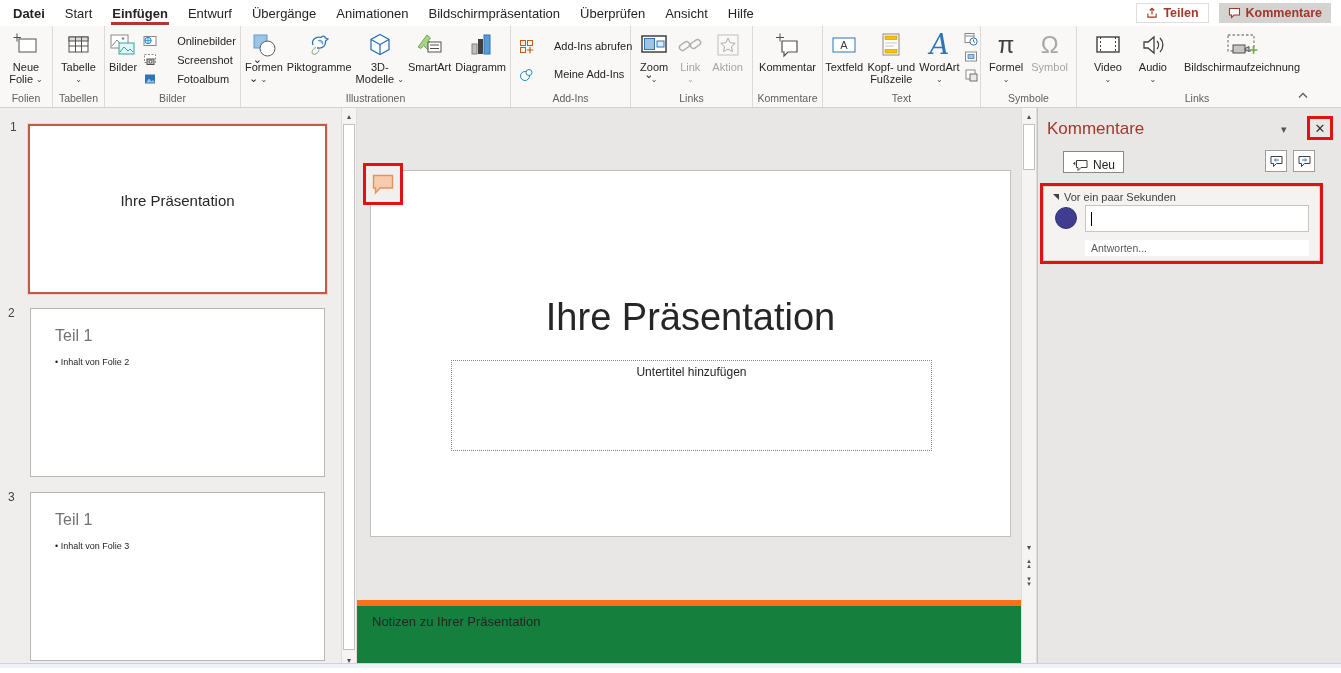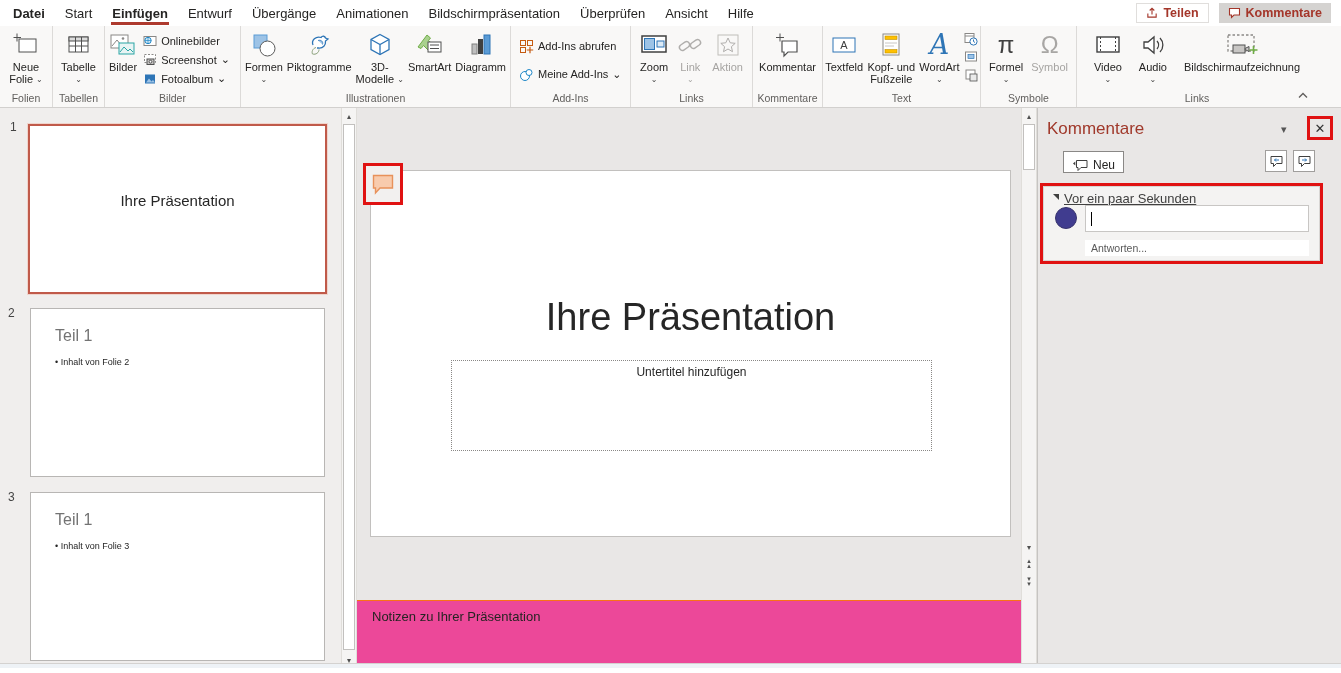--- a/index.html
+++ b/index.html
@@ -21,21 +21,21 @@
   .ribbon { position:absolute; left:0; top:26px; width:100%; height:82px; background:#f9f8f7; border-bottom:1px solid #d2d0ce; display:flex; }
   .rgroup { position:relative; border-right:1px solid #dcdad8; display:flex; flex-direction:column; }
   .rgroup-content { flex:1; display:flex; align-items:flex-start; justify-content:space-evenly; padding-top:2px; }
   .rgroup-label { height:15px; font-size:10.5px; color:#605e5c; text-align:center; line-height:13px; }
   .rbtn { display:flex; flex-direction:column; align-items:center; padding-top:1px; }
   .ricon { height:32px; display:flex; align-items:center; justify-content:center; }
   .rlabel { font-size:11px; line-height:12px; color:#252423; text-align:center; white-space:nowrap; }
   .rlabel .caret { font-size:8px; color:#444; vertical-align:1px; }
   .caret-only { font-size:8px; color:#444; line-height:10px; }
   .rbtn.disabled .rlabel, .rbtn.disabled .caret-only { color:#a6a4a2; }
-  .rsmall { display:flex; align-items:center; gap:4px; font-size:11px; height:19px; white-space:nowrap; cursor:default; }
+  .rsmall { display:flex; align-items:center; gap:20px; font-size:11px; height:19px; white-space:nowrap; cursor:default; }
   .stackcol { display:flex; flex-direction:column; justify-content:flex-start; padding-top:3px; }
   .bigglyph { font-size:24px; color:#404040; line-height:26px; }
   .bigglyph.gray { color:#a8a6a4; }
   .wordart-a { font-family:"DejaVu Serif", serif; font-style:italic; font-size:27px; color:#2e75b6; line-height:28px; }
   .collapse-chevron { position:absolute; right:8px; bottom:4px; }
 
   
   .content { position:absolute; left:0; top:108px; width:1341px; height:560px; background:#e9e7e6; }
   .statusbar { position:absolute; left:0; bottom:0; width:100%; height:5px; background:#eef2f6; border-top:1px solid #d4d2d0; }
 
@@ -56,37 +56,37 @@
   .sthumb { position:absolute; left:1px; width:12px; background:#fff; border:1px solid #c2c0be; }
   .dbl { display:flex; flex-direction:column; line-height:5px; font-size:7px; }
 
   
   .editor { position:absolute; left:357px; top:0; width:664px; height:560px; background:#e9e7e6; }
   .canvas { position:absolute; left:13px; top:62px; width:641px; height:367px; background:#fff; border:1px solid #c2c0be; }
   .canvas-title { position:absolute; left:0; right:0; top:125px; text-align:center; font-size:38px; color:#262626; cursor:text; }
   .subtitle-box { position:absolute; left:80px; top:189px; width:481px; height:91px; border:1px dotted #8a8886; }
   .subtitle-text { position:absolute; left:0; right:0; top:4px; text-align:center; font-size:12px; color:#262626; cursor:text; }
   .comment-marker-box { position:absolute; left:6px; top:55px; width:40px; height:42px; border:3px solid #e01212; background:#f2f0ef; display:flex; align-items:center; justify-content:center; }
-  .notes { position:absolute; left:0; right:0; top:492px; bottom:0; background:#ec4899; border-top:1px solid #f97316; }
+  .notes { position:absolute; left:0; right:0; top:492px; bottom:0; background:#15803d; border-top:6px solid #f97316; }
   .notes-text { position:absolute; left:15px; top:8px; font-size:13px; color:#252423; cursor:text; }
 
   .panel-divider { position:absolute; left:1037px; top:0; width:1px; height:560px; background:#c6c4c2; }
 
   
   .cpanel { position:absolute; left:1038px; top:0; width:303px; height:560px; background:#e9e7e6; }
   .cpanel-title { position:absolute; left:9px; top:11px; font-size:17px; color:#a0392b; }
   .cpanel-caret { position:absolute; left:243px; top:15px; font-size:11px; color:#555; cursor:pointer; }
   .cpanel-close-box { position:absolute; left:269px; top:8px; width:26px; height:24px; border:3px solid #e01212; display:flex; align-items:center; justify-content:center; }
   .cpanel-close { font-size:13px; color:#333; cursor:pointer; line-height:13px; }
   .neu-btn { position:absolute; left:25px; top:43px; height:22px; background:#fff; border:1px solid #8a8886; display:flex; align-items:flex-end; gap:5px; padding:0 8px; font-size:12px; cursor:pointer; }
   .navbtn { position:absolute; top:42px; width:22px; height:22px; background:#fff; border:1px solid #a09e9c; display:flex; align-items:center; justify-content:center; cursor:pointer; }
   .navbtn.prev { left:227px; } .navbtn.next { left:255px; }
   .ccard-annotation { position:absolute; left:2px; top:75px; width:283px; height:81px; border:3px solid #e01212; }
   .ccard { position:absolute; inset:0; background:#f4f3f2; border:1px solid #d8d6d4; }
-  .ccard-ts { position:absolute; left:20px; top:4px; font-size:13px; color:#404040;text-decoration:underline; }
+  .ccard-ts { position:absolute; left:20px; top:4px; font-size:11px; color:#404040; }
   .tri { position:absolute; left:9px; top:7px; width:0; height:0; border-top:6px solid #404040; border-left:6px solid transparent; }
   .avatar { position:absolute; left:11px; top:20px; width:22px; height:22px; border-radius:50%; background:#403c8f; border:1px solid #38346e; }
   .cinput { position:absolute; left:41px; top:18px; width:224px; height:27px; background:#fff; border:1px solid #c8c6c4; cursor:text; }
   .ccursor { position:absolute; left:5px; top:6px; width:1px; height:14px; background:#000; }
   .creply { position:absolute; left:41px; top:53px; width:224px; height:16px; background:#fff; font-size:10.5px; color:#595959; padding:2px 0 0 6px; cursor:text; }
 </style>
 </head>
 <body>
 
 <div class="menubar">

